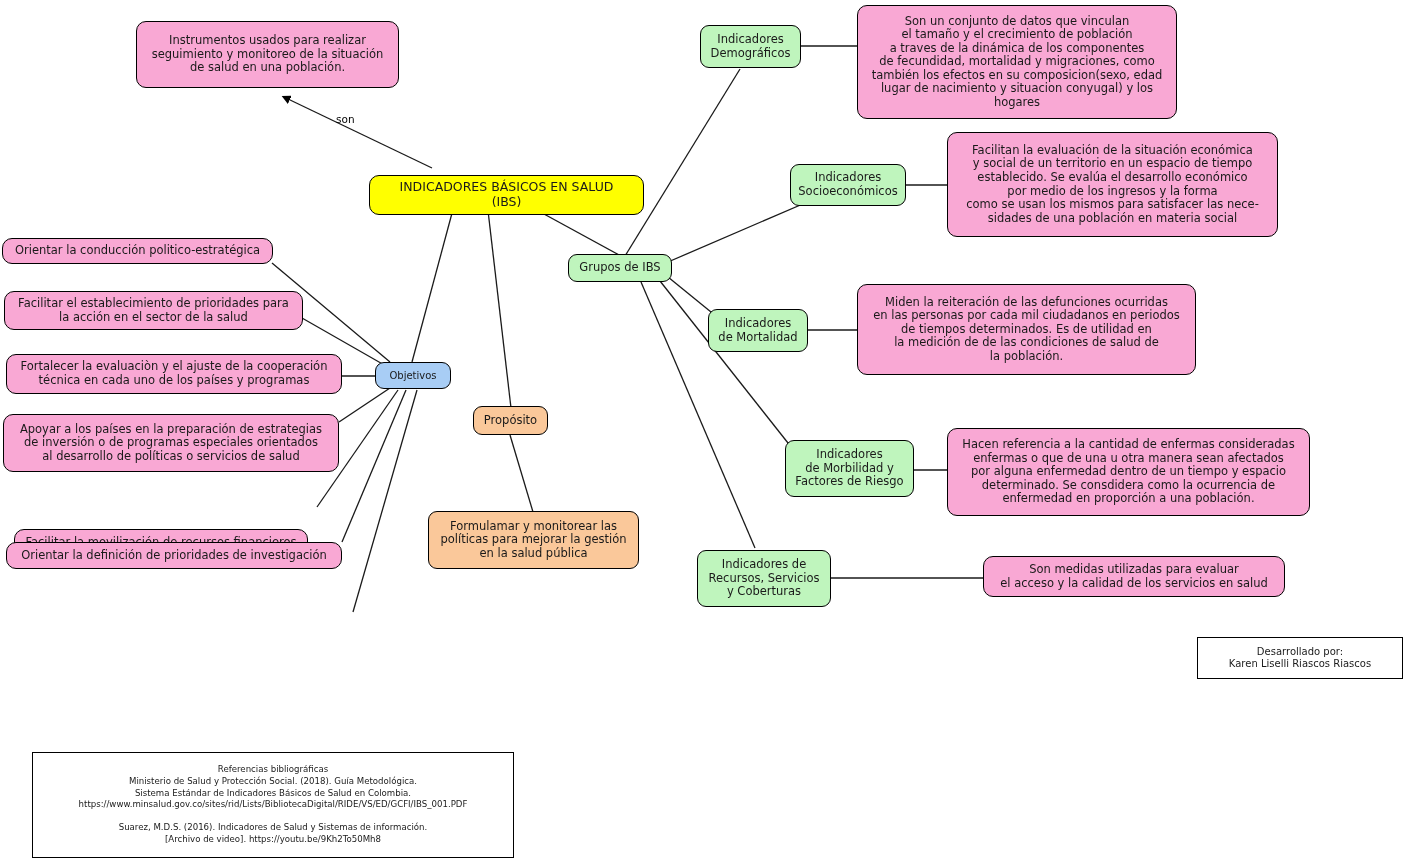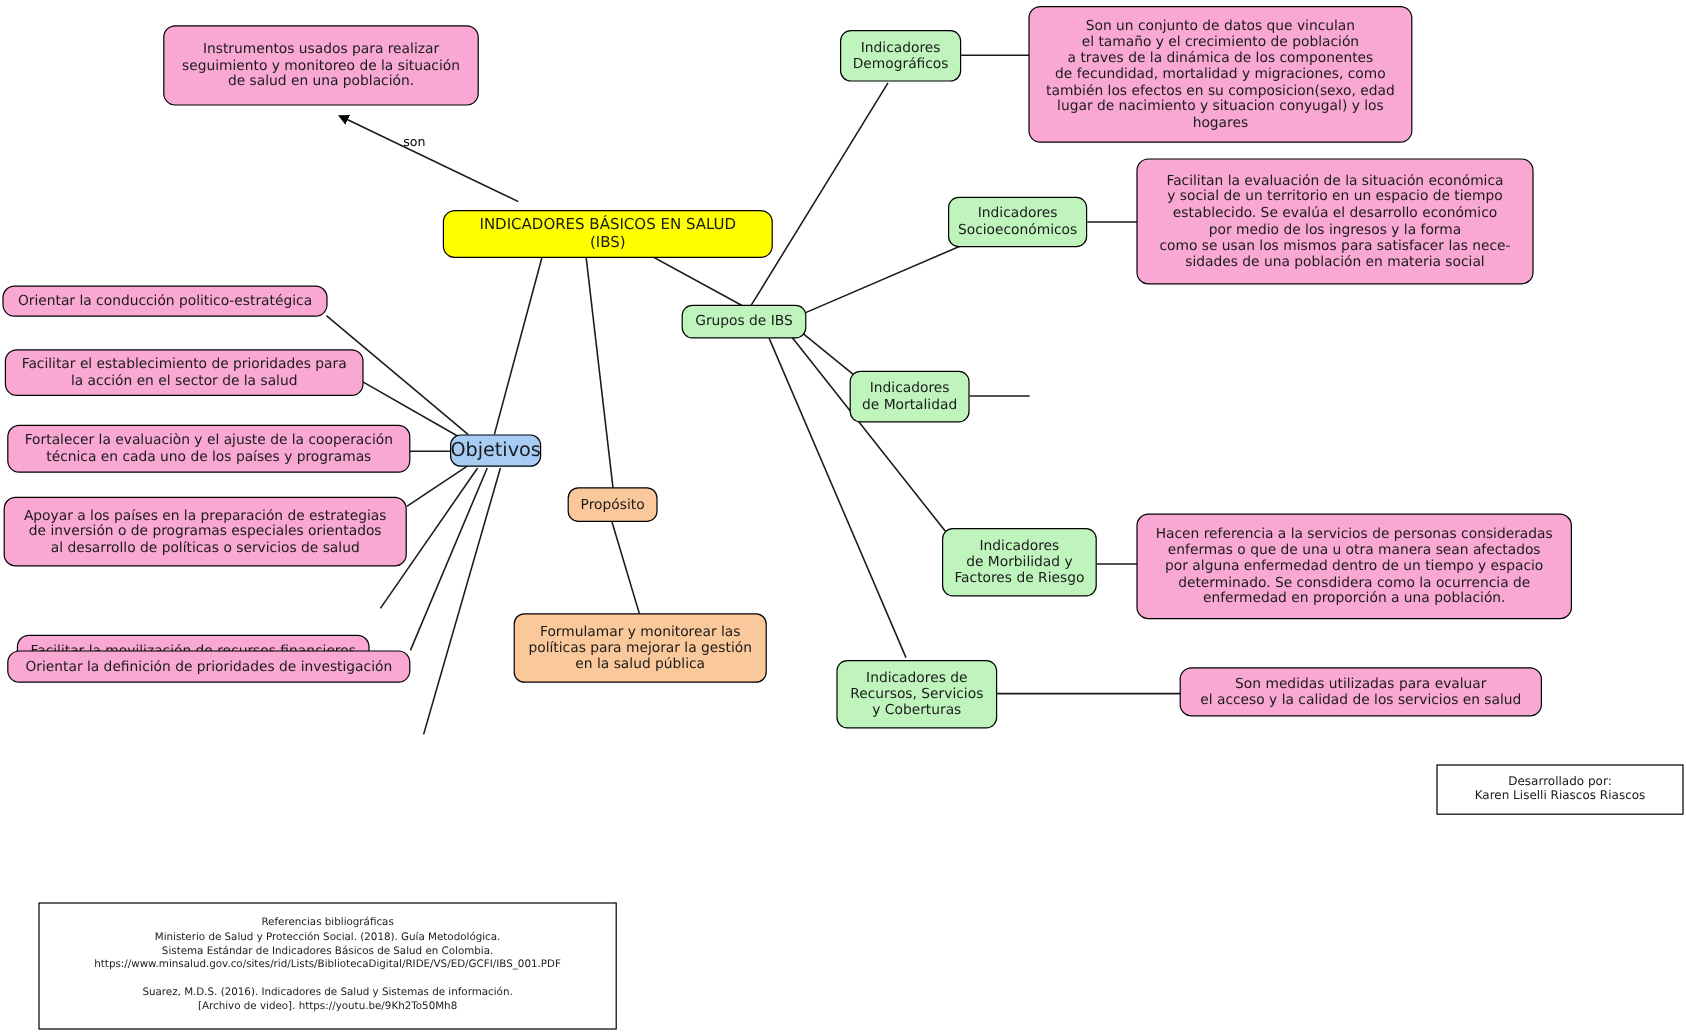--- a/index.html
+++ b/index.html
@@ -54,21 +54,21 @@
     border-width: 1.4px;
   }
   .n-group {
     background: #bff5bd;
     border-radius: 9px;
     font-size: 11.5px;
   }
   .n-objective {
     background: #a8cdf5;
     border-radius: 9px;
-    font-size: 16px;
+    font-size: 10px;
   }
   .n-purpose {
     background: #fac89a;
     border-radius: 9px;
     font-size: 11.5px;
   }
   .n-plain {
     background: #ffffff;
     border: 1.2px solid #000000;
     border-radius: 0;
@@ -179,25 +179,30 @@
 Socioeconómicos</div>
   <div class="node n-concept" style="left:947px; top:132px; width:331px; height:105px;">Facilitan la evaluación de la situación económica
 y social de un territorio en un espacio de tiempo
 establecido. Se evalúa el desarrollo económico
 por medio de los ingresos y la forma
 como se usan los mismos para satisfacer las nece-
 sidades de una población en materia social</div>
 
   <div class="node n-group" style="left:708px; top:309px; width:100px; height:43px;">Indicadores
 de Mortalidad</div>
+  <div class="node n-concept" style="left:857px; top:284px; width:339px; height:91px;">Miden la reiteración de las defunciones ocurridas
+en las personas por cada mil ciudadanos en periodos
+de tiempos determinados. Es de utilidad en
+la medición de de las condiciones de salud de
+la población.</div>
 
   <div class="node n-group" style="left:785px; top:440px; width:129px; height:57px;">Indicadores
 de Morbilidad y
 Factores de Riesgo</div>
-  <div class="node n-concept" style="left:947px; top:428px; width:363px; height:88px;">Hacen referencia a la servicios de personas consideradas
+  <div class="node n-concept" style="left:947px; top:428px; width:363px; height:88px;">Hacen referencia a la cantidad de enfermas consideradas
 enfermas o que de una u otra manera  sean afectados
 por alguna enfermedad dentro de un tiempo y espacio
 determinado. Se consdidera como la ocurrencia de
 enfermedad en proporción a una población.</div>
 
   <div class="node n-group" style="left:697px; top:550px; width:134px; height:57px;">Indicadores de
 Recursos, Servicios
 y Coberturas</div>
   <div class="node n-concept" style="left:983px; top:556px; width:302px; height:41px;">Son medidas utilizadas para evaluar
 el acceso y la calidad de los servicios en salud</div>

